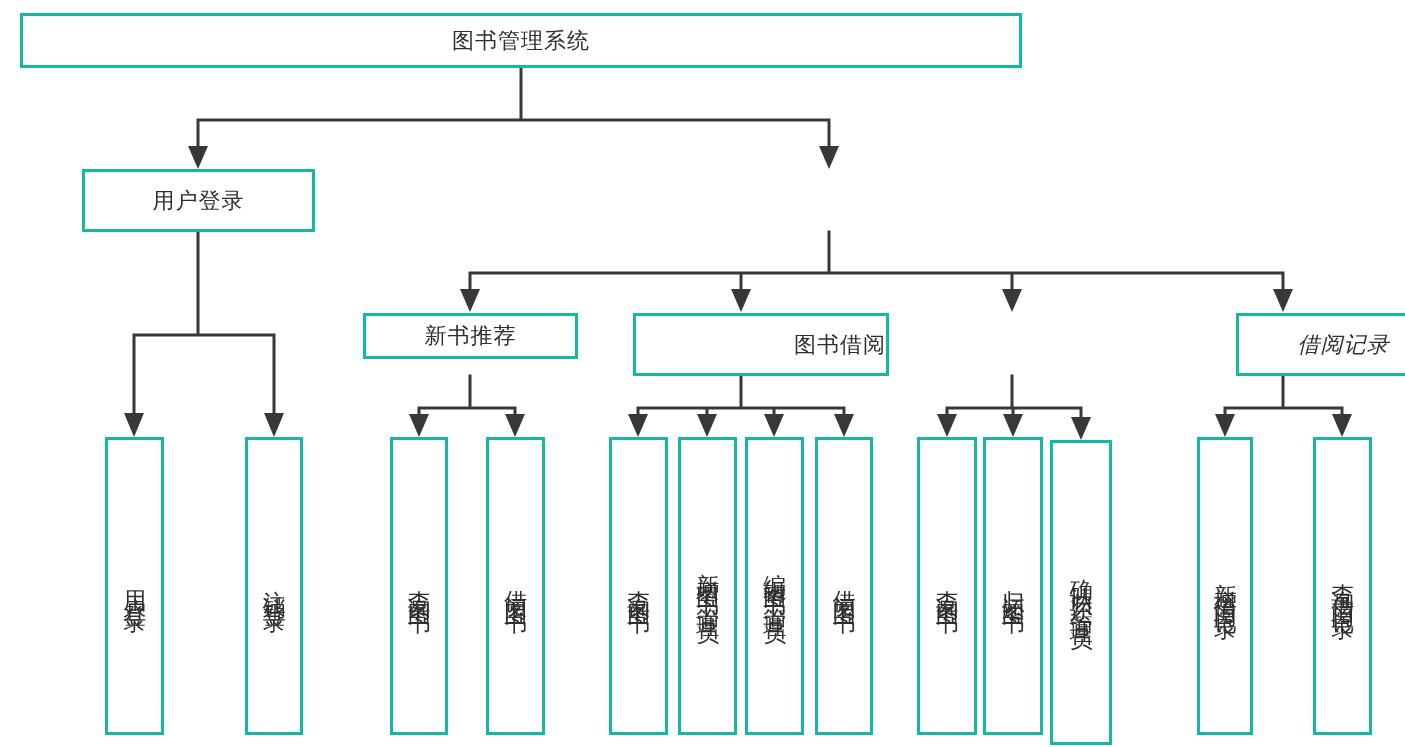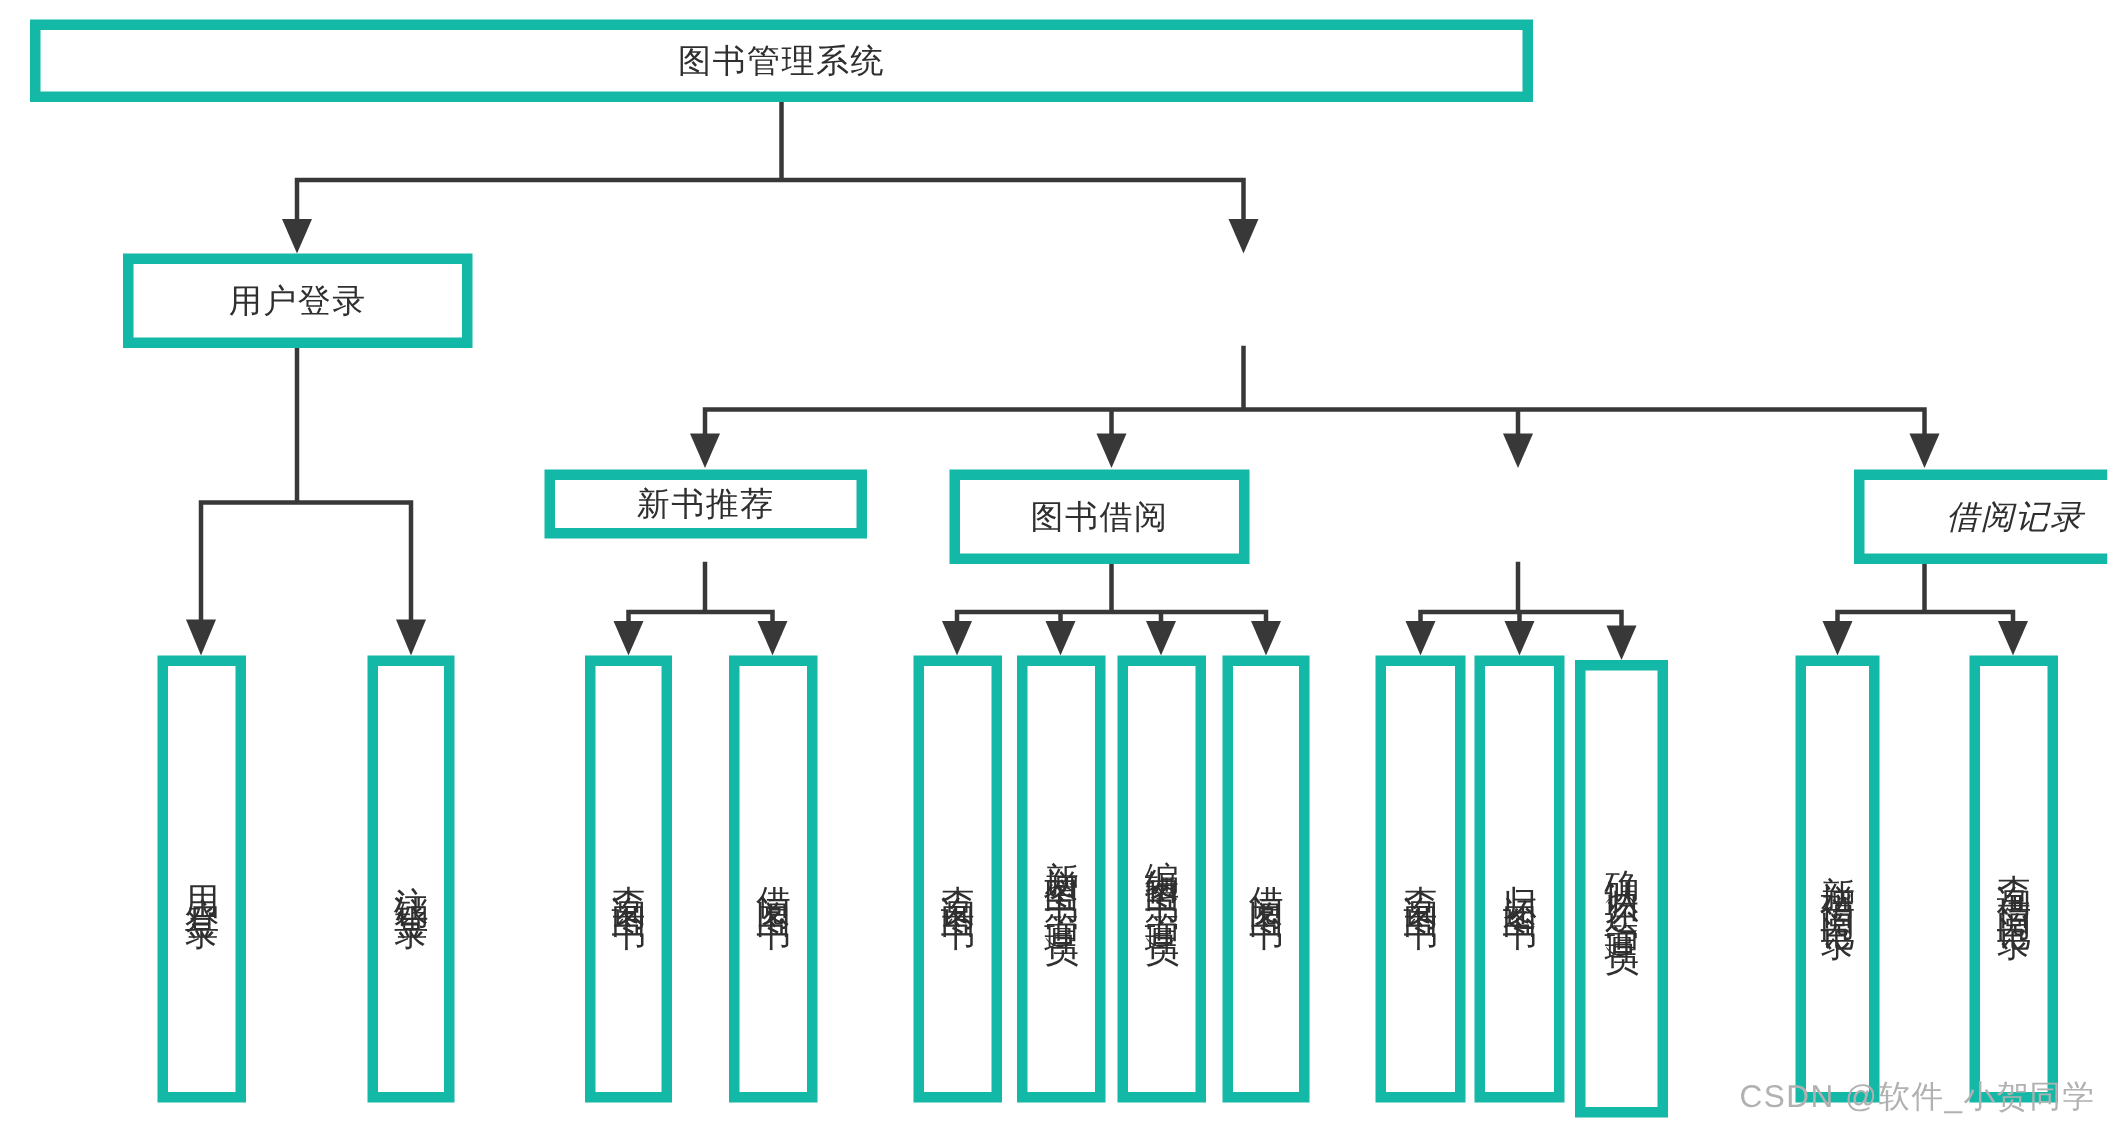--- a/index.html
+++ b/index.html
@@ -15,21 +15,21 @@
   .connectors {
     position: absolute;
     left: 0; top: 0;
     width: 1405px; height: 747px;
     pointer-events: none;
   }
   .node {
     position: absolute;
     box-sizing: border-box;
     background: #ffffff;
-    border: 7px solid #14b8a6;
+    border: 3px solid #14b8a6;
     display: flex;
     align-items: center;
     justify-content: center;
   }
   .hbox .label {
     font-size: 22px;
     letter-spacing: 1px;
     white-space: nowrap;
   }
   .vbox .label {
@@ -100,21 +100,21 @@
     <span class="label">图书管理系统</span>
   </div>
 
   <div class="node hbox" style="left:82px; top:169px; width:233px; height:63px;">
     <span class="label">用户登录</span>
   </div>
 
   <div class="node hbox" style="left:363px; top:313px; width:215px; height:46px;">
     <span class="label">新书推荐</span>
   </div>
-  <div class="node hbox" style="left:633px; top:313px; width:200px; height:63px;">
+  <div class="node hbox" style="left:633px; top:313px; width:256px; height:63px;justify-content:flex-end;">
     <span class="label">图书借阅</span>
   </div>
   <div class="node hbox" style="left:1236px; top:313px; width:215px; height:63px;font-style:italic;">
     <span class="label">借阅记录</span>
   </div>
 
   <div class="node vbox" style="left:105px; top:437px; width:59px; height:298px;">
     <span class="label">用户登录</span>
   </div>
   <div class="node vbox" style="left:245px; top:437px; width:58px; height:298px;">
@@ -151,15 +151,14 @@
     <span class="label">确认归还（管理员）</span>
   </div>
 
   <div class="node vbox" style="left:1197px; top:437px; width:56px; height:298px;">
     <span class="label">新增借阅记录</span>
   </div>
   <div class="node vbox" style="left:1313px; top:437px; width:59px; height:298px;">
     <span class="label">查询借阅记录</span>
   </div>
 
-  <div class="watermark">CSDN @软件_小贺同学</div>
 
 </div>
 
 </body></html>

